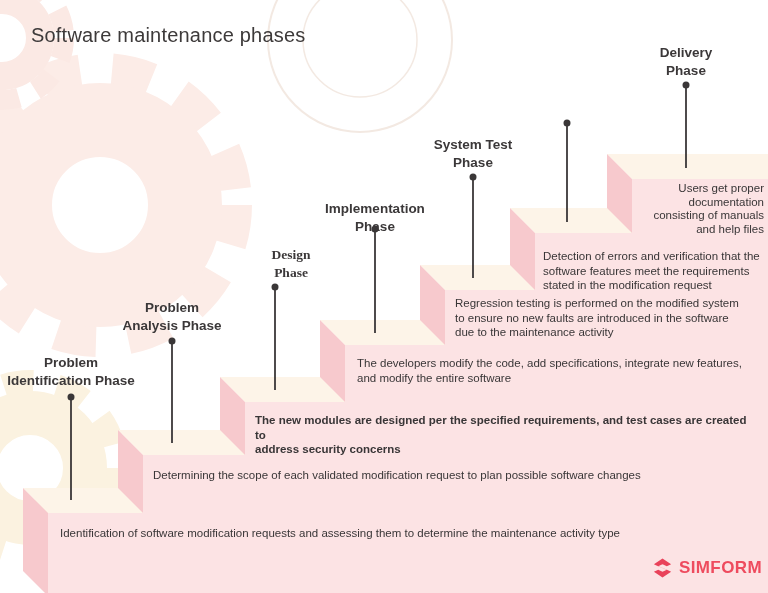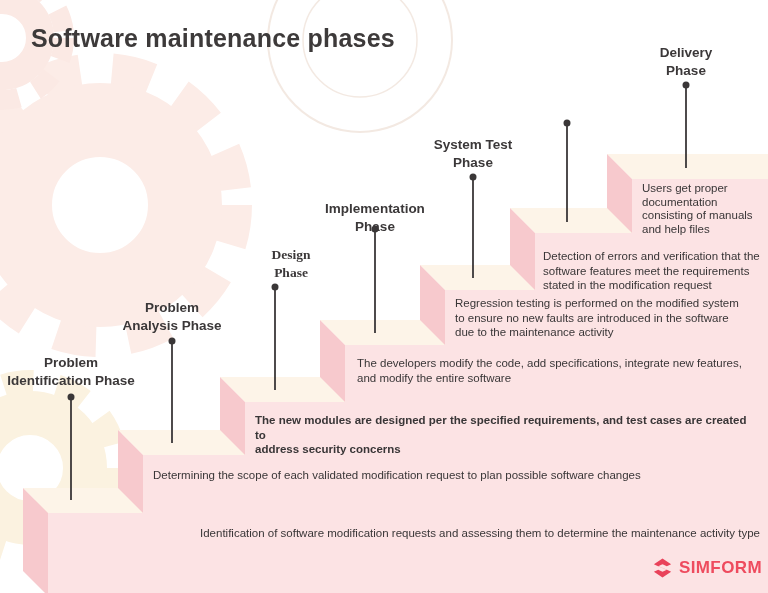--- a/index.html
+++ b/index.html
@@ -5,41 +5,41 @@
   html,body{margin:0;padding:0;}
   #canvas{
     position:relative;width:768px;height:593px;background:#ffffff;
     overflow:hidden;font-family:"Liberation Sans","DejaVu Sans",sans-serif;
     color:#3b3839;
   }
   [data-bind]{white-space:pre-line;}
   .bg,.stairs{position:absolute;left:0;top:0;pointer-events:none;}
   .page-title{
     position:absolute;left:31px;top:24px;
-    font-size:25px;font-weight:700;letter-spacing:.2px;color:#3d3a3a;
+    font-size:20px;font-weight:400;letter-spacing:.2px;color:#3d3a3a;
   }
   .phase-label{
     position:absolute;width:220px;text-align:center;
     font-size:13.5px;font-weight:700;line-height:17.5px;color:#3b3839;
   }
   .step-desc{
     position:absolute;font-size:11.5px;line-height:14.5px;color:#393637;
   }
   
   .lb1{left:-39px;top:354px;} .lb2{left:62px;top:299px;} .lb3{left:181px;top:246px;font-family:Liberation Serif, serif;}
   .lb4{left:265px;top:200px;} .lb5{left:363px;top:136px;} .lb6{left:457px;top:82px;}
   .lb7{left:576px;top:44px;}
   
-  .t1{left:60px;top:526px;width:700px;text-align:right;}
+  .t1{left:60px;top:526px;width:700px;}
   .t2{left:153px;top:468px;width:607px;}
   .t3{left:255px;top:413px;width:505px;font-weight:bold;}
   .t4{left:357px;top:356px;width:403px;}
   .t5{left:455px;top:296px;width:305px;}
   .t6{left:543px;top:239px;width:220px;margin-top:10px;}
-  .t7{left:642px;top:182px;width:122px;line-height:13.5px;}
+  .t7{left:642px;top:182px;width:122px;line-height:13.5px;text-align:right;}
   .face-top{fill:#fdf4e8;}
   .face-side{fill:#f7c9cd;}
   .face-front{fill:#fce3e4;}
   .connector{stroke:#3a3738;stroke-width:1.8;}
   .dot{fill:#3a3738;}
   .brand{
     position:absolute;right:6px;top:556px;display:flex;align-items:center;gap:5px;
   }
   .brand-text{
     font-size:17px;font-weight:800;letter-spacing:.4px;color:#ee4b5e;white-space:pre;

